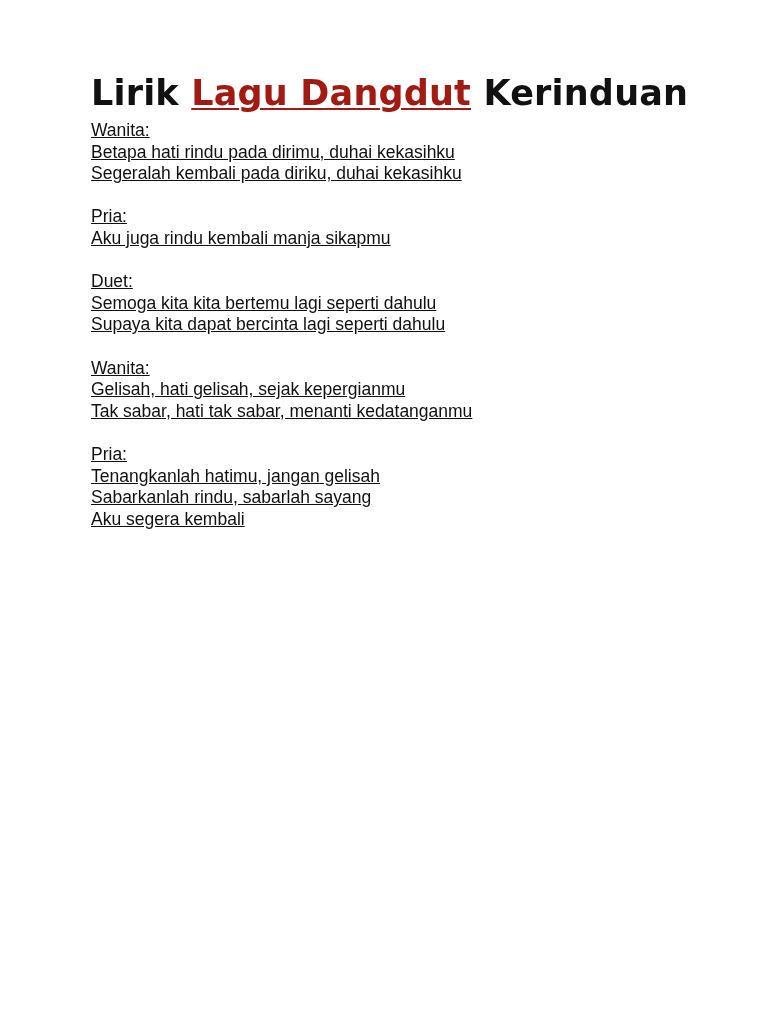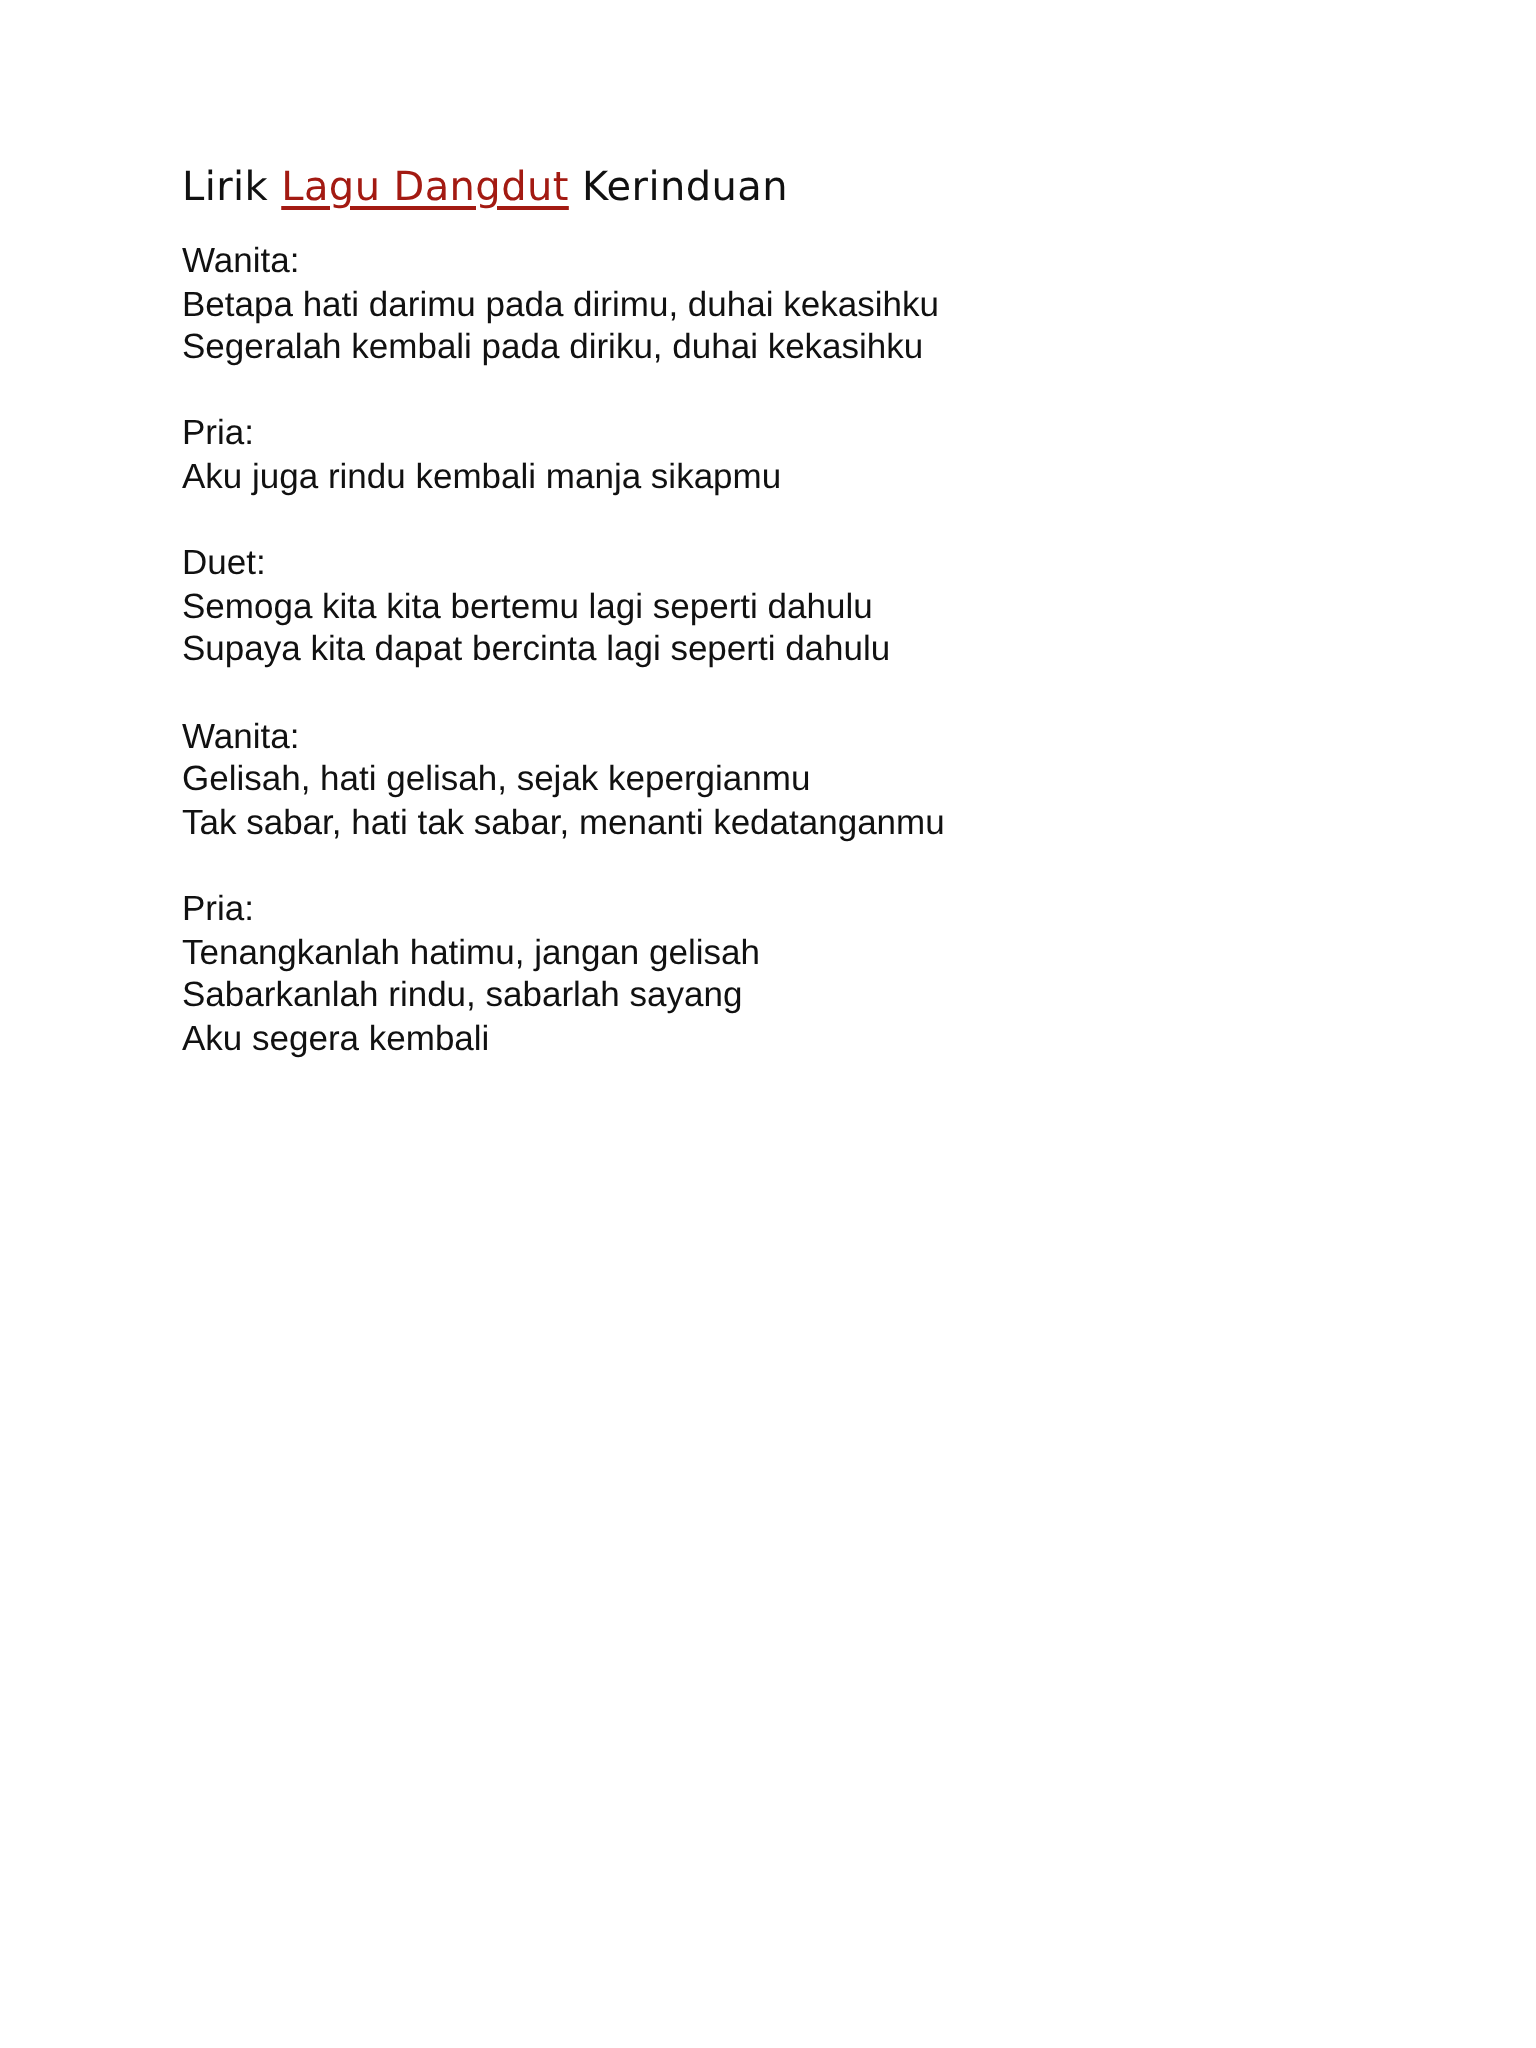--- a/index.html
+++ b/index.html
@@ -1,41 +1,41 @@
 <!DOCTYPE html>
 <html><head>
   <meta charset="utf-8">
   <style>
     html, body { margin: 0; padding: 0; background: #ffffff; }
     body { width: 768px; height: 1024px; position: relative; overflow: hidden; }
     .page { position: absolute; left: 91px; top: 74px; right: 40px; color: #111111; }
     .title {
       font-family: "DejaVu Sans", sans-serif;
-      font-weight: normal;
-      font-size: 20px;
+      font-weight: bold;
+      font-size: 35px;
       line-height: 38px;
       margin: 0 0 8px 0;
       letter-spacing: 0.2px;
       white-space: nowrap;
     }
     .title a { color: #a31a12; text-decoration: underline; text-decoration-thickness: 2px; text-underline-offset: 3px; }
-    .lyrics { font-family: "Liberation Sans", sans-serif; font-size: 17.5px; line-height: 21.6px; }
+    .lyrics { font-family: "Liberation Sans", sans-serif; font-size: 17.5px; line-height: 21.6px; text-decoration: underline; }
     .stanza { margin: 0 0 21.6px 0; }
     .line { display: block; white-space: nowrap; }
   </style>
 </head>
 <body>
 
 <div class="page">
   <h1 class="title"><span>Lirik</span> <a>Lagu Dangdut</a> <span>Kerinduan</span></h1>
 
   <div class="lyrics">
     <div class="stanza">
       <span class="line">Wanita:</span>
-      <span class="line">Betapa hati darimu pada dirimu, duhai kekasihku</span>
+      <span class="line">Betapa hati rindu pada dirimu, duhai kekasihku</span>
       <span class="line">Segeralah kembali pada diriku, duhai kekasihku</span>
     </div>
     <div class="stanza">
       <span class="line">Pria:</span>
       <span class="line">Aku juga rindu kembali manja sikapmu</span>
     </div>
     <div class="stanza">
       <span class="line">Duet:</span>
       <span class="line">Semoga kita kita bertemu lagi seperti dahulu</span>
       <span class="line">Supaya kita dapat bercinta lagi seperti dahulu</span>

